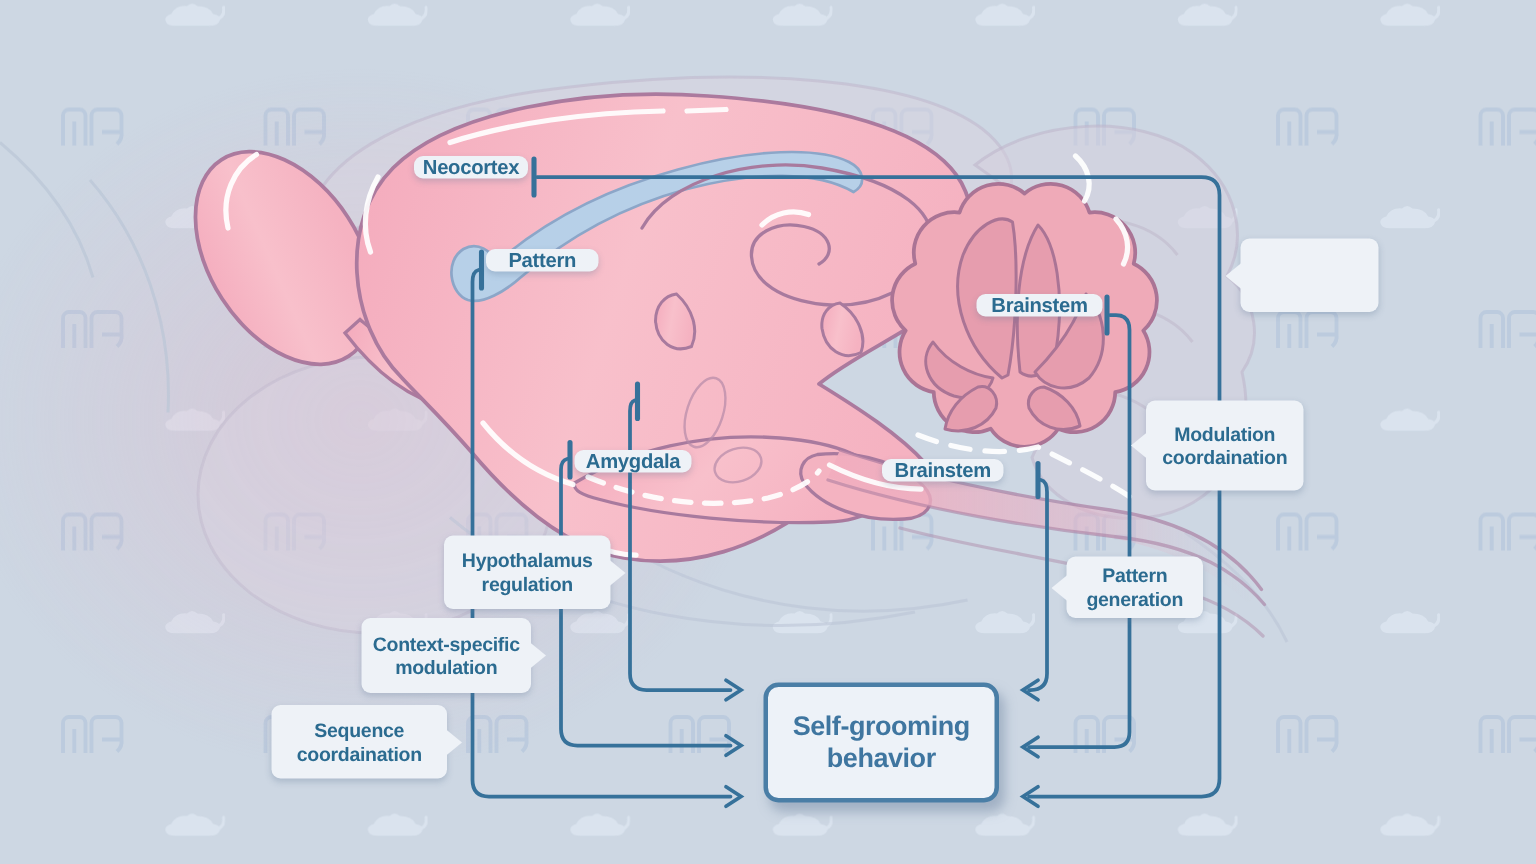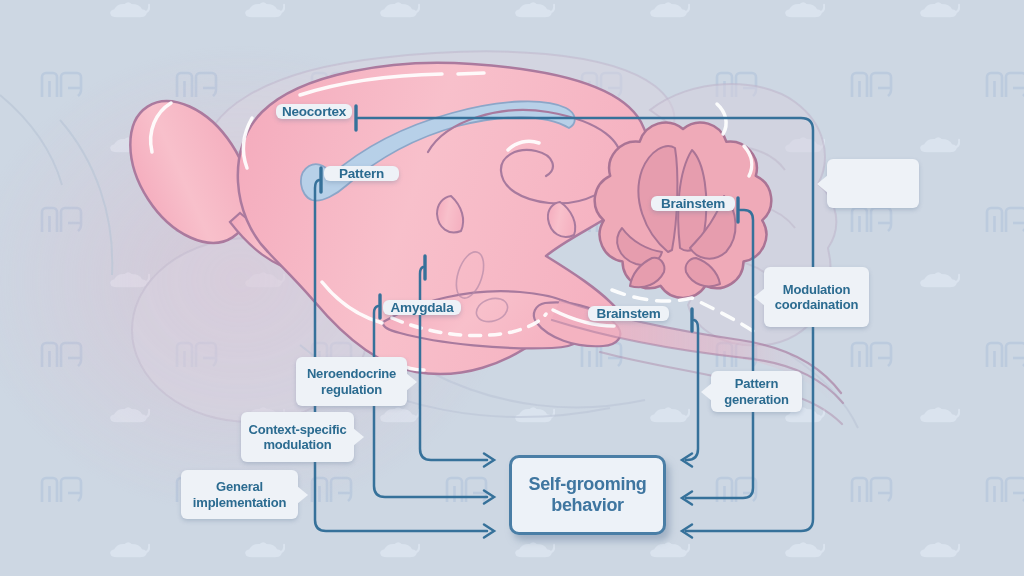--- a/index.html
+++ b/index.html
@@ -237,29 +237,29 @@
   </div>
   <div class="pill multi" style="left:764px;top:267px;width:105px;height:60px;">
     <span>Modulation coordaination</span>
     <span class="tail left"></span>
   </div>
   <div class="pill multi" style="left:711px;top:371px;width:91px;height:41px;">
     <span>Pattern generation</span>
     <span class="tail left"></span>
   </div>
   <div class="pill multi" style="left:296px;top:357px;width:111px;height:49px;">
-    <span>Neroendocrine regulation</span>
+    <span>Hypothalamus regulation</span>
     <span class="tail right"></span>
   </div>
   <div class="pill multi" style="left:241px;top:412px;width:113px;height:50px;">
     <span>Context-specific modulation</span>
     <span class="tail right"></span>
   </div>
   <div class="pill multi" style="left:181px;top:470px;width:117px;height:49px;">
-    <span>General implementation</span>
+    <span>Sequence coordaination</span>
     <span class="tail right"></span>
   </div>
 
   <div class="center-box">
     <span>Self-grooming behavior</span>
   </div>
 
 </div>
 
 </body></html>

